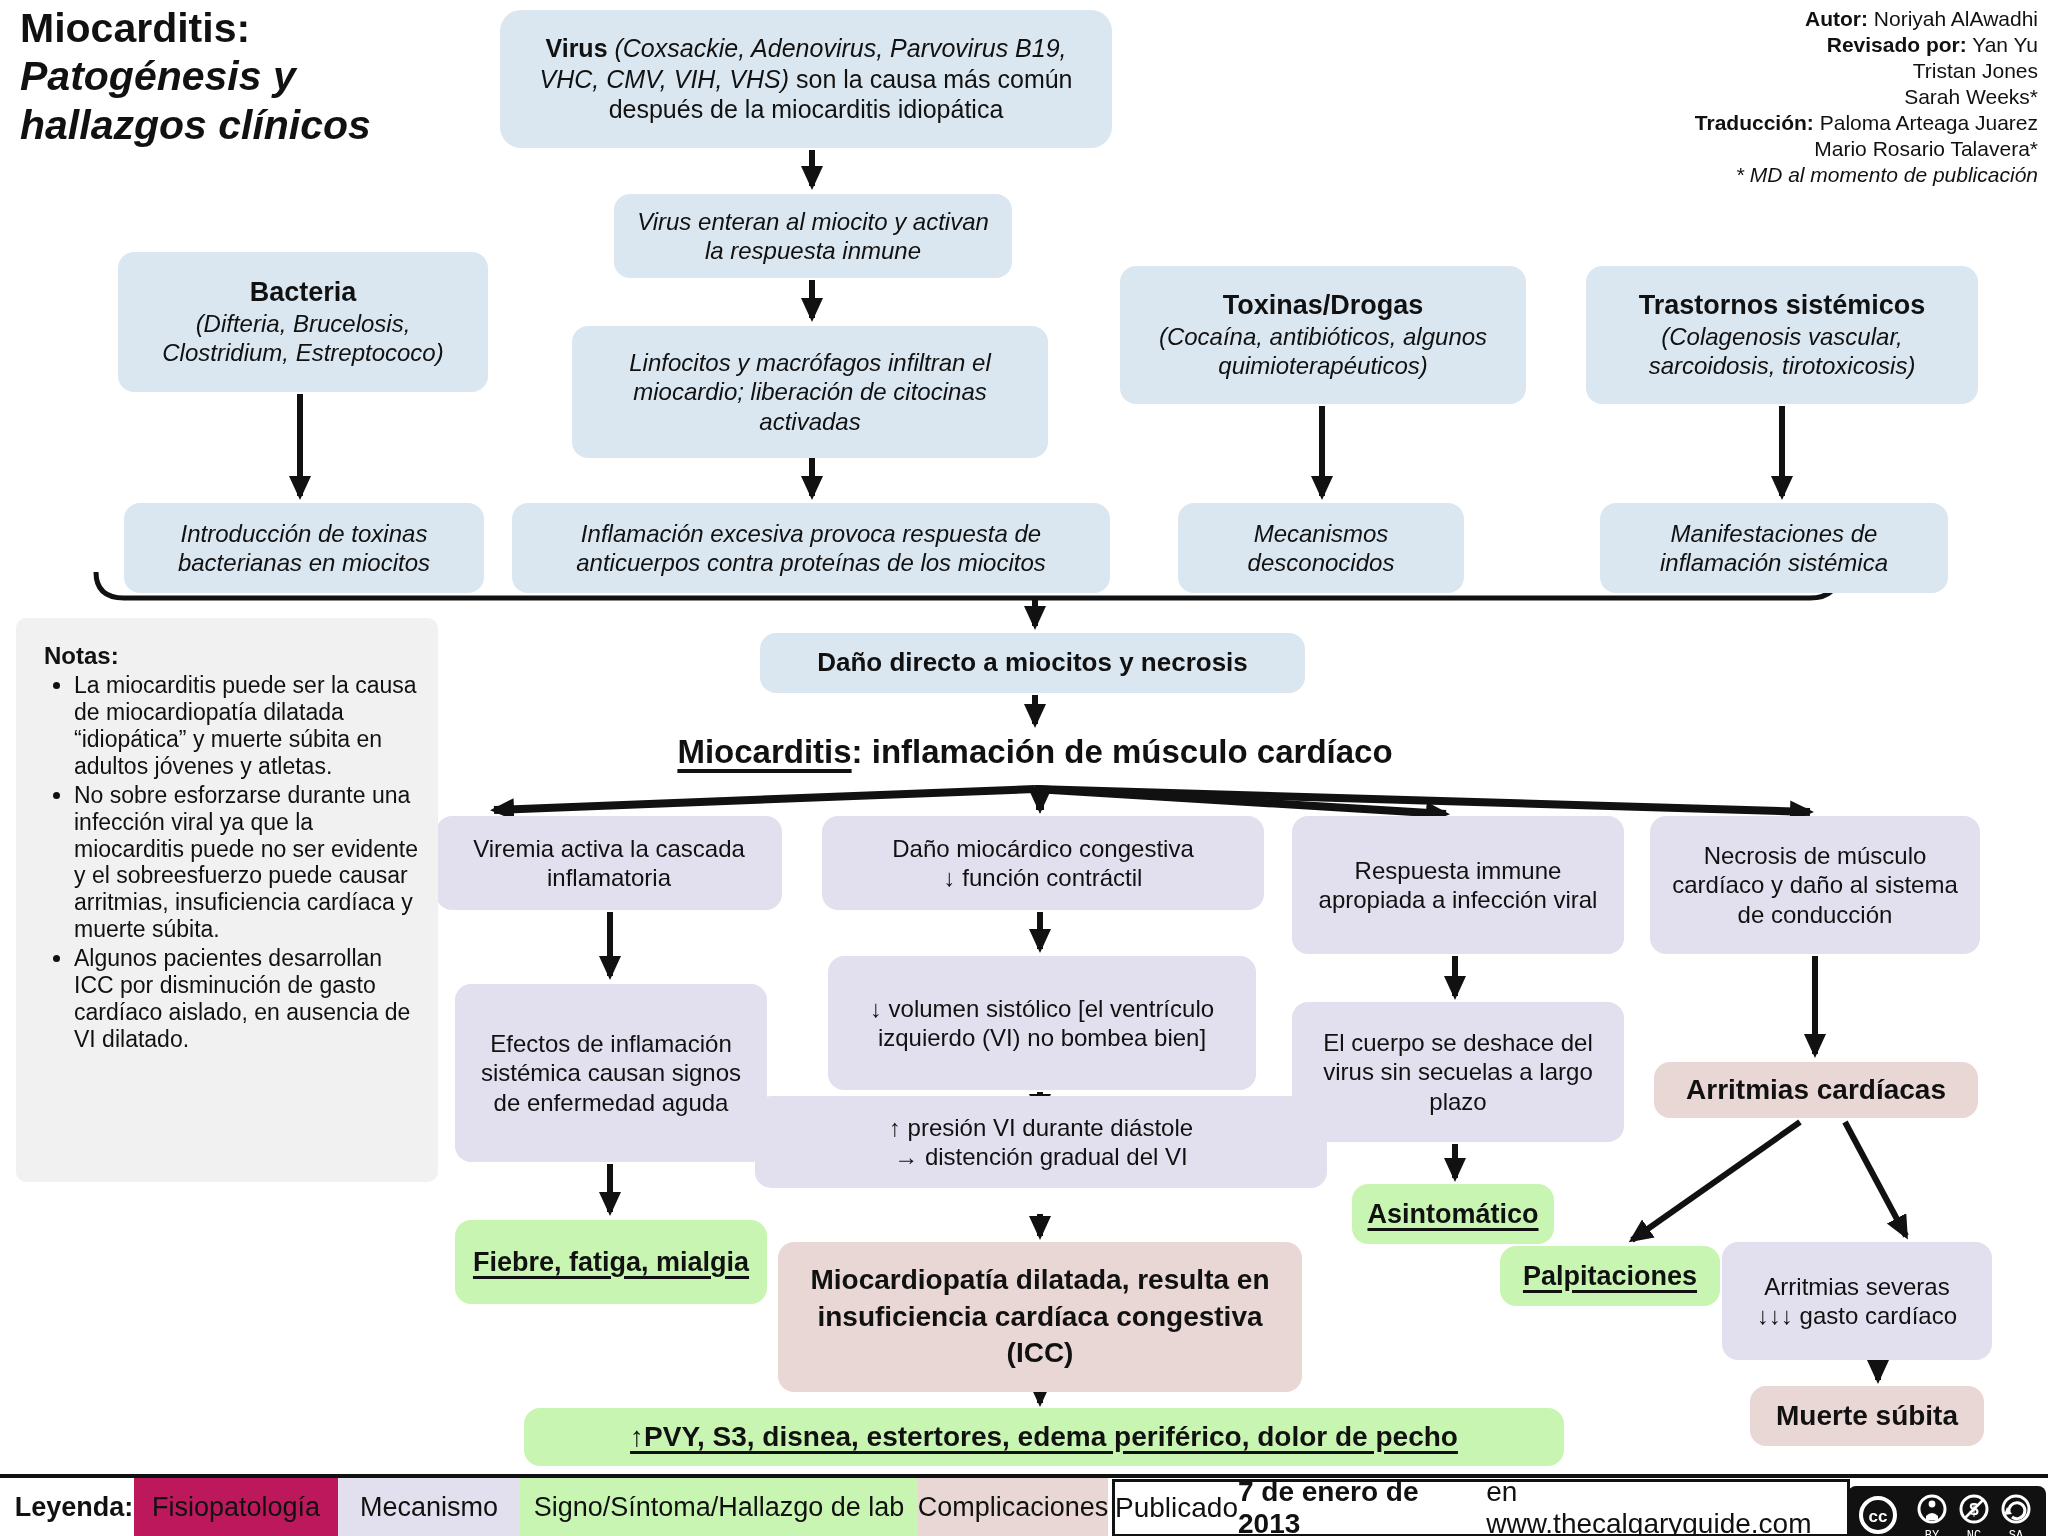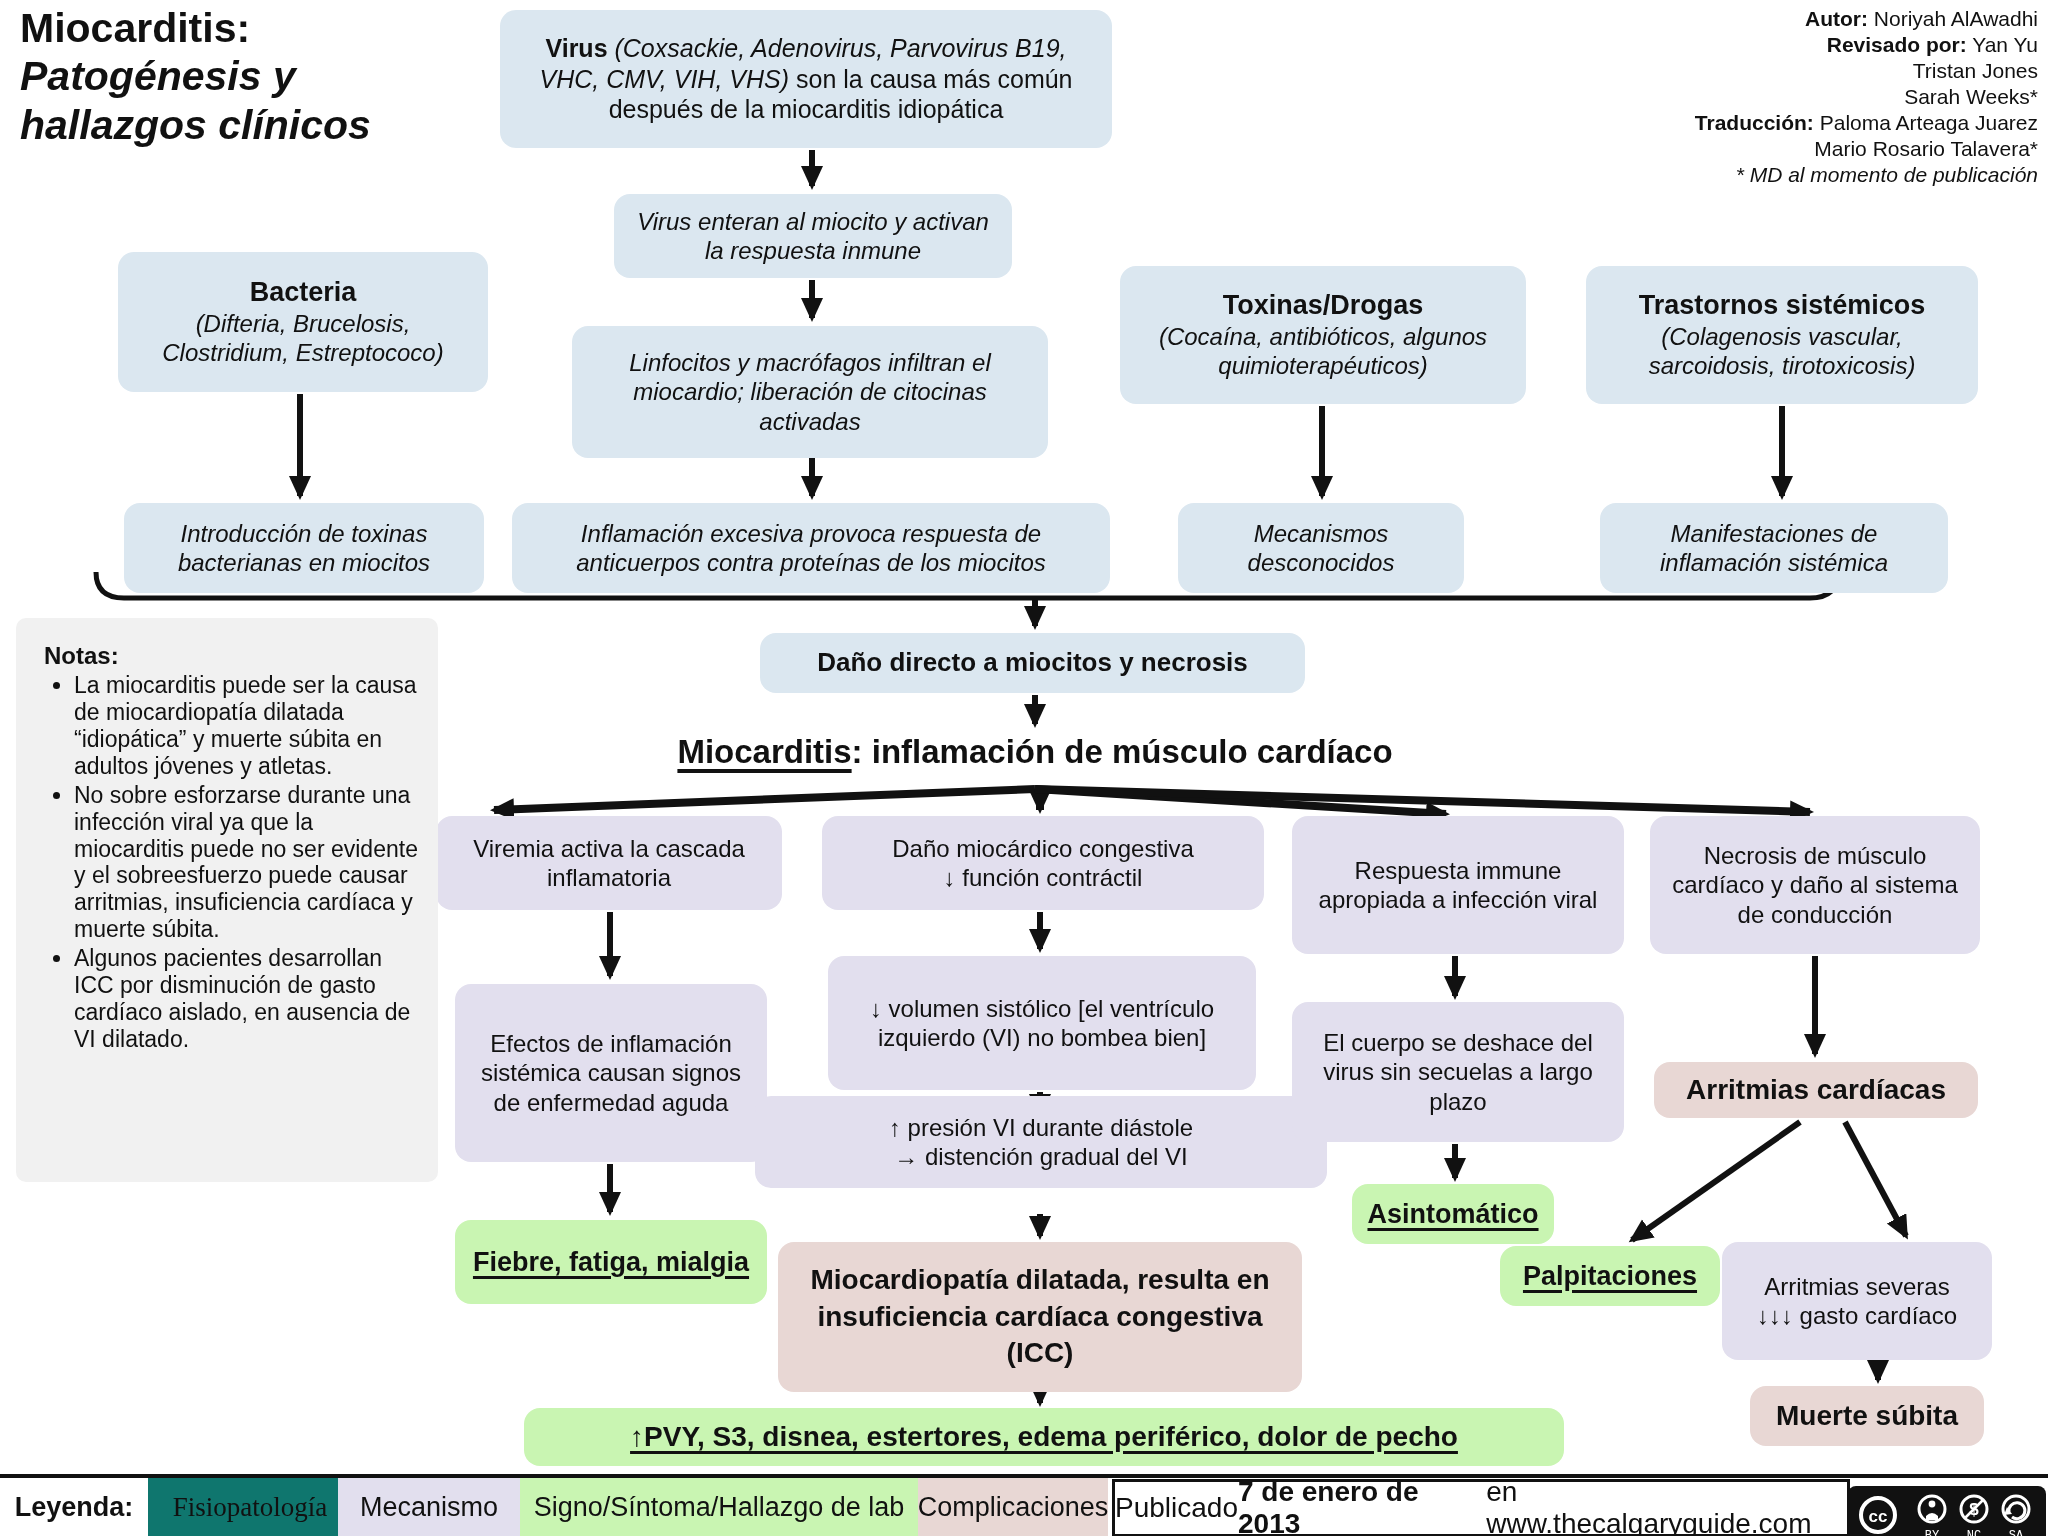--- a/index.html
+++ b/index.html
@@ -37,21 +37,21 @@
     background:#f1f1f1;border-radius:10px;box-sizing:border-box;padding:24px 18px 10px 28px;
     font-size:23px;line-height:1.17;
   }
   #notes .ntitle{font-weight:bold;font-size:24px;}
   #notes ul{margin:2px 0 0 0;padding-left:30px;}
   #notes li{margin-bottom:2px;}
   
   #footer{position:absolute;left:0;top:1474px;width:2048px;height:62px;z-index:2;border-top:4px solid #111;box-sizing:border-box;background:#fff;}
   .seg{position:absolute;top:0;height:58px;display:flex;align-items:center;justify-content:center;font-size:27px;}
   #leg-label{left:14px;width:120px;font-weight:bold;}
-  #seg-fisio{left:148px;width:204px;background:#0f766e;font-family:Liberation Serif, serif;}
+  #seg-fisio{left:134px;width:204px;background:#be185d;}
   #seg-mec{left:338px;width:182px;background:#e2dfee;}
   #seg-signo{left:520px;width:398px;background:#c9f5b2;}
   #seg-comp{left:918px;width:190px;background:#e8d7d4;}
   #published{
     position:absolute;left:1112px;top:1px;width:732px;height:52px;background:#fff;
     border:3px solid #111;display:flex;align-items:center;justify-content:center;font-size:28px;
   }
   #published .b{font-weight:bold;}
   #cc-badge{
     position:absolute;left:1848px;top:8px;width:198px;height:58px;background:#111;border-radius:8px;
@@ -109,21 +109,21 @@
   <div id="credits">
     <span class="blk"><b>Autor:</b><span> Noriyah AlAwadhi</span></span>
     <span class="blk"><b>Revisado por:</b><span> Yan Yu</span></span>
     <span class="blk">Tristan Jones</span>
     <span class="blk">Sarah Weeks*</span>
     <span class="blk"><b>Traducción:</b><span> Paloma Arteaga Juarez</span></span>
     <span class="blk">Mario Rosario Talavera*</span>
     <span class="blk foot">* MD al momento de publicación</span>
   </div>
 
-  <div class="box blue" style="left:500px;top:10px;width:612px;height:138px;font-size:25px;">
+  <div class="box blue" style="left:500px;top:10px;width:612px;height:138px;font-size:25px;border-radius:21px;">
     <span><b>Virus</b><i> (Coxsackie, Adenovirus, Parvovirus B19, VHC, CMV, VIH, VHS) </i><span>son la causa más común después de la miocarditis idiopática</span></span>
   </div>
   <div class="box blue italic" style="left:614px;top:194px;width:398px;height:84px;">
     <span>Virus enteran al miocito y activan la respuesta inmune</span>
   </div>
   <div class="box blue italic" style="left:572px;top:326px;width:476px;height:132px;">
     <span>Linfocitos y macrófagos infiltran el miocardio; liberación de citocinas activadas</span>
   </div>
   <div class="box blue italic" style="left:512px;top:503px;width:598px;height:90px;">
     <span>Inflamación excesiva provoca respuesta de anticuerpos contra proteínas de los miocitos</span>

